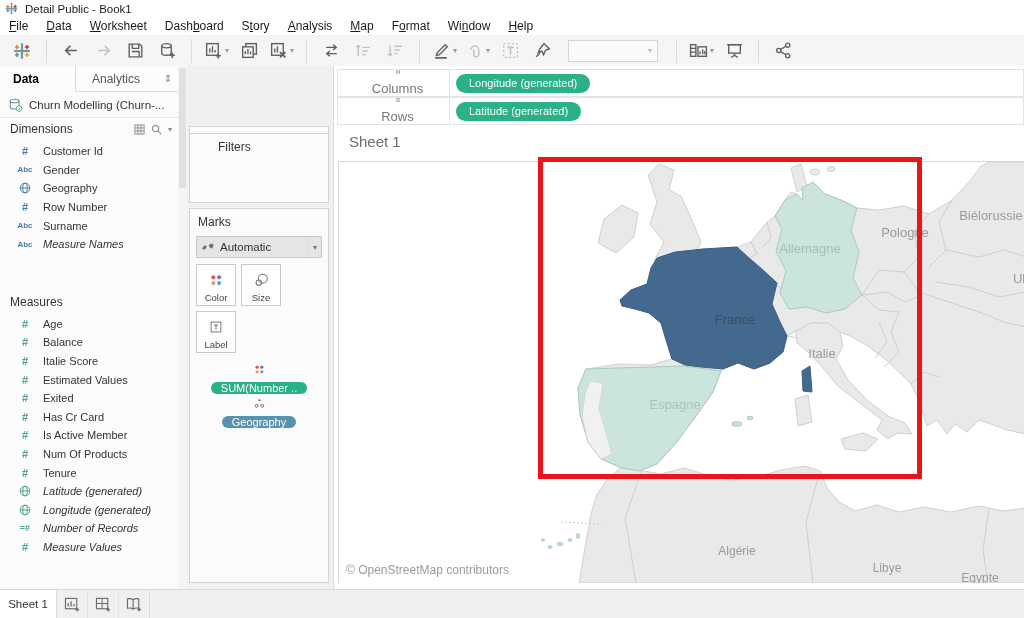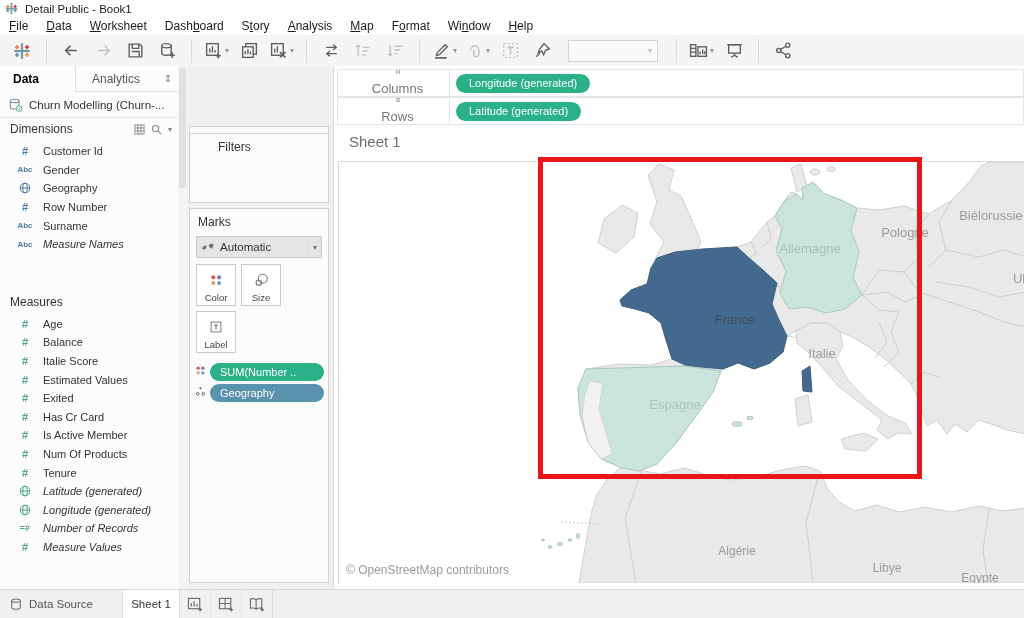--- a/index.html
+++ b/index.html
@@ -47,21 +47,21 @@
   .card-pages{top:20px;height:55px;margin-top:40px;}
   .card-filters{top:67px;height:68px;padding-left:20px;}
   .card-marks{top:142px;bottom:7px;}
   .marktype{margin:7px 6px 0 6px;height:20px;background:#e5e5e5;border:1px solid #c9c9c9;display:flex;align-items:center;gap:5px;padding:0 4px;font-size:11.5px;}
   .marktype .mt-label{flex:1;}
   .marktype .mt-caret{font-size:8px;color:#777;border-left:1px solid #ddd;padding-left:4px;align-self:stretch;display:flex;align-items:center;}
   .markbtns{display:flex;gap:5px;margin:6px 0 0 6px;flex-wrap:wrap;width:128px;}
   .mbtn{width:38px;height:38px;background:#fff;border:1px solid #c9c9c9;display:flex;flex-direction:column;align-items:center;justify-content:flex-end;padding-bottom:2px;gap:1px;}
   .mbtn .mlabel{font-size:9.5px;color:#444;}
   .pills{margin:10px 4px 0 4px;display:flex;flex-direction:column;gap:3px;}
-  .pillrow{display:flex;align-items:center;gap:3px;}
+  .pillrow{display:flex;align-items:center;gap:3px;flex-direction:column;}
   .pill{flex:1;height:18px;border-radius:9px;color:#fff;font-size:11px;display:flex;align-items:center;padding:0 10px;white-space:nowrap;overflow:hidden;}
   
   .rightarea{position:absolute;left:333px;top:66px;right:0;bottom:28px;background:#fff;border-left:1px solid #dcdcdc;}
   .shelf{position:absolute;left:3px;right:0;height:26px;background:#fff;border:1px solid #e4e4e4;display:flex;align-items:center;}
   .shelf-cols{top:3px;}
   .shelf-rows{top:31px;}
   .shelf .zone{width:103px;display:flex;align-items:center;gap:7px;padding-left:8px;color:#787878;font-size:13px;align-self:stretch;border-right:1px solid #e4e4e4;flex-direction:column;}
   .shelfpill{margin-left:6px;height:19px;border-radius:10px;color:#fff;font-size:11px;display:flex;align-items:center;padding:0 13px;}
   .sheetheader{position:absolute;left:3px;top:60px;right:0;height:35px;display:flex;align-items:flex-start;padding:7px 0 0 12px;font-size:15px;color:#6e6e6e;background:#fff;}
   .mapview{position:absolute;left:4px;top:95px;right:0;height:421px;border-top:1px solid #d8d8d8;border-left:1px solid #d8d8d8;background:#fff;overflow:hidden;}
@@ -606,27 +606,20 @@
             <text x="641" y="420" text-anchor="middle" fill="#9b9b9b" font-size="12" class="maplabel">Egypte</text>
           </g>
       </svg>
       <div class="attribution">© OpenStreetMap contributors</div>
     </div>
   </div>
 
   <div class="annotation"></div>
 
   <div class="statusbar">
-    <div class="ds-tab">
-      <svg width="12" height="13" viewBox="0 0 14 15">
-        <ellipse cx="7" cy="3" rx="5" ry="2" fill="none" stroke="#666" stroke-width="1.2"></ellipse>
-        <path d="M2 3v8c0 1.1 2.2 2 5 2s5-.9 5-2V3" fill="none" stroke="#666" stroke-width="1.2"></path>
-      </svg>
-      <span>Data Source</span>
-    </div>
     <div class="sheet-tab">Sheet 1</div>
     <div class="sb-icon">
       <svg width="17" height="15" viewBox="0 0 18 16">
           <rect x="1.5" y="1.5" width="12" height="11" fill="none" stroke="#6b6b6b" stroke-width="1.2"></rect>
           <path d="M4.5 10V6.5M7.5 10V4.5M10.5 10V7.5" stroke="#6b6b6b" stroke-width="1.3"></path>
           <path d="M14 11.5v4M12 13.5h4" stroke="#6b6b6b" stroke-width="1.3"></path>
         </svg>
     </div>
     <div class="sb-icon">
       <svg width="17" height="15" viewBox="0 0 18 16">

